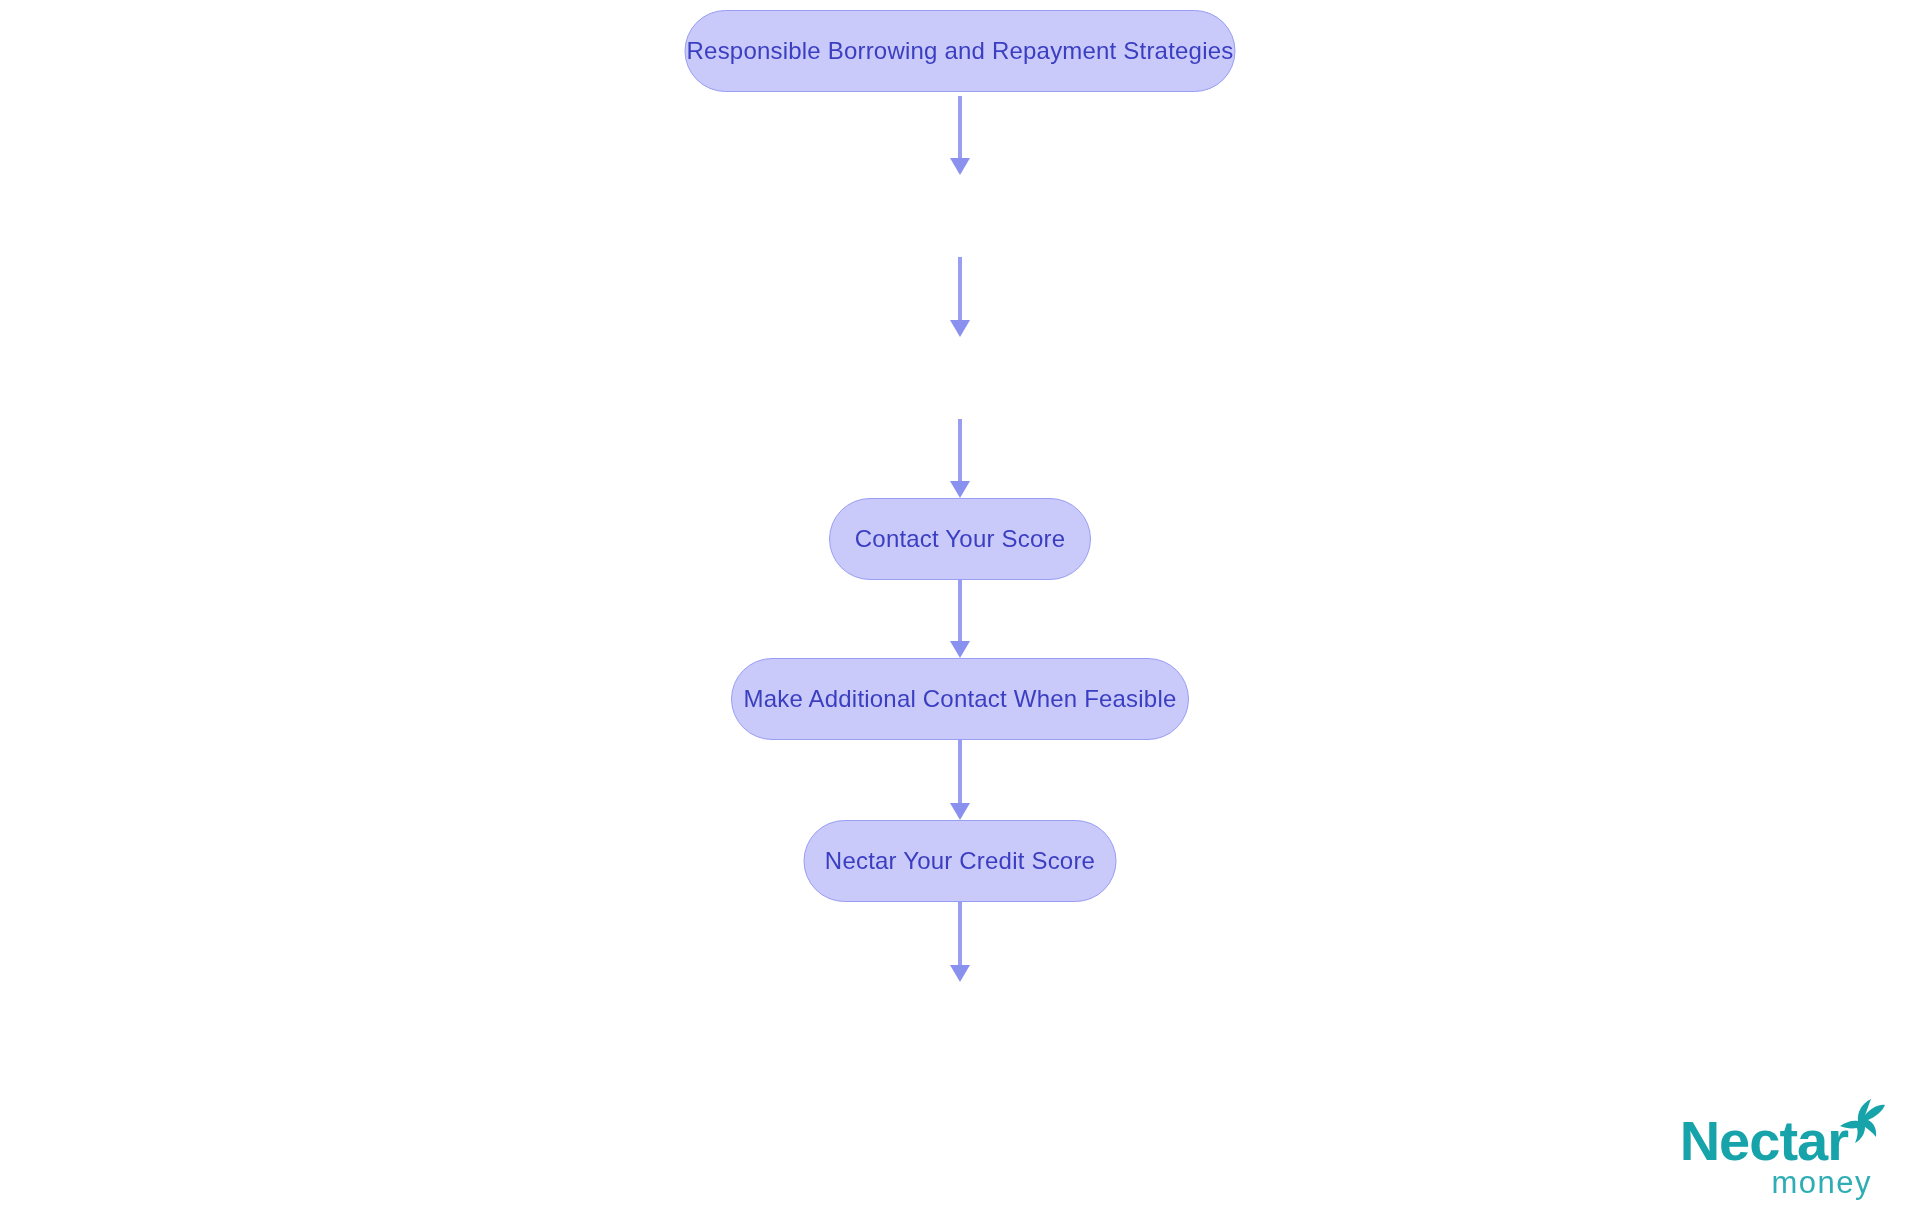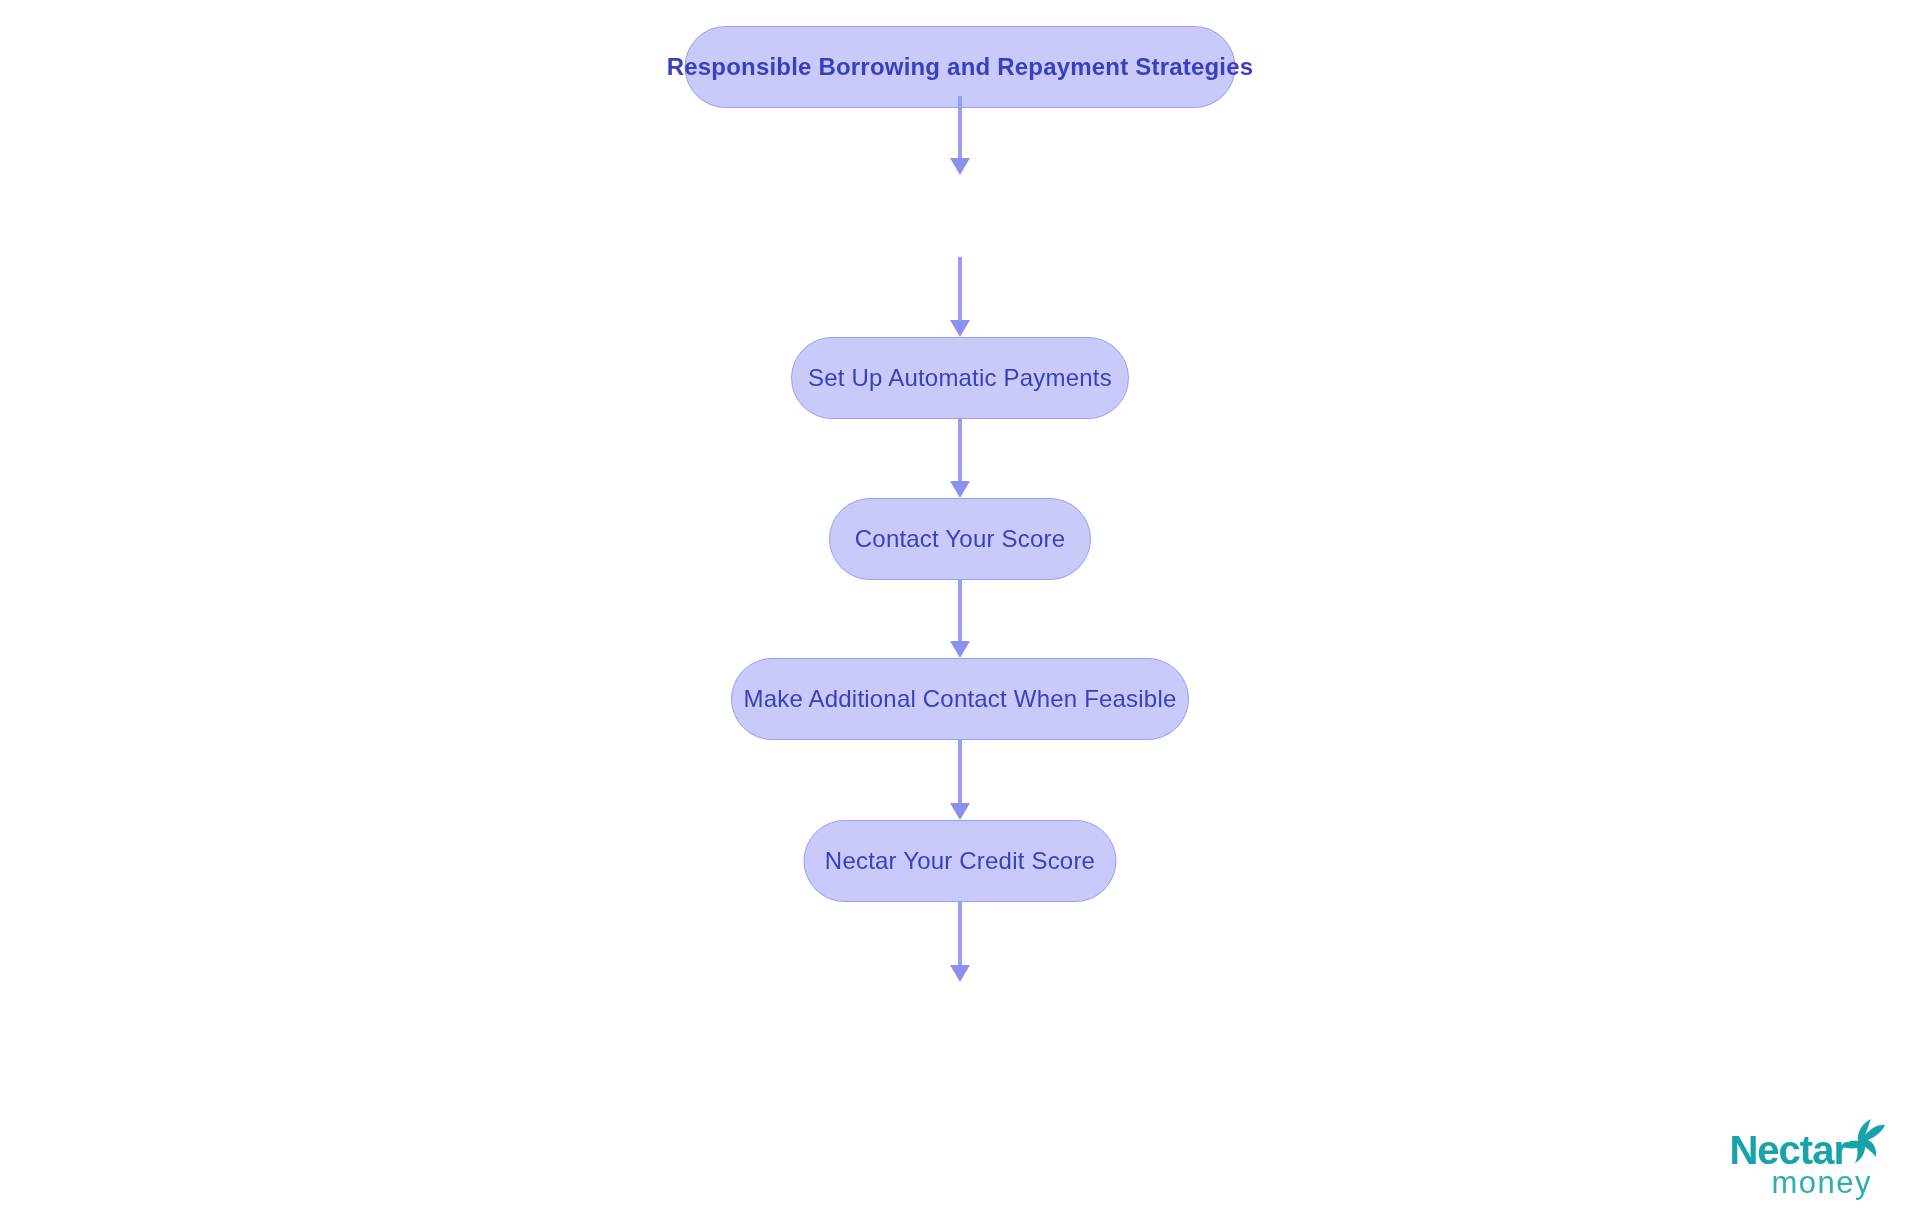--- a/index.html
+++ b/index.html
@@ -18,21 +18,21 @@
     background: #c9caf9;
     border: 1.5px solid #989df5;
     color: #3b3ec1;
     font-size: 24px;
     letter-spacing: 0.2px;
     display: flex;
     align-items: center;
     justify-content: center;
     white-space: nowrap;
   }
-  .node.n1 { top: 26px;  width: 551px; font-weight: bold; }
+  .node.n1 { top: 10px;  width: 551px; }
   .node.n2 { top: 175px; width: 222px; }
   .node.n3 { top: 337px; width: 338px; }
   .node.n4 { top: 498px; width: 262px; }
   .node.n5 { top: 658px; width: 458px; }
   .node.n6 { top: 820px; width: 313px; }
   .node.n7 { top: 982px; width: 318px; }
 
   
   .arrow {
     position: absolute;
@@ -67,21 +67,21 @@
     position: absolute;
     right: 46px;
     bottom: 14px;
     text-align: right;
   }
   .logo-row {
     position: relative;
     display: inline-block;
   }
   .logo-brand {
-    font-size: 40px;
+    font-size: 56px;
     font-weight: bold;
     color: #17a3aa;
     letter-spacing: -1px;
     padding-right: 26px;
     display: inline-block;
   }
   .logo-bird {
     position: absolute;
     right: -12px;
     top: -12px;
@@ -110,23 +110,20 @@
     <div class="shaft"></div>
     <div class="head"></div>
   </div>
 
 
   <div class="arrow a2">
     <div class="shaft"></div>
     <div class="head"></div>
   </div>
 
-  <div class="node n3">
-    <span>Set Up Automatic Payments</span>
-  </div>
 
   <div class="arrow a3">
     <div class="shaft"></div>
     <div class="head"></div>
   </div>
 
   <div class="node n4">
     <span>Contact Your Score</span>
   </div>
 

